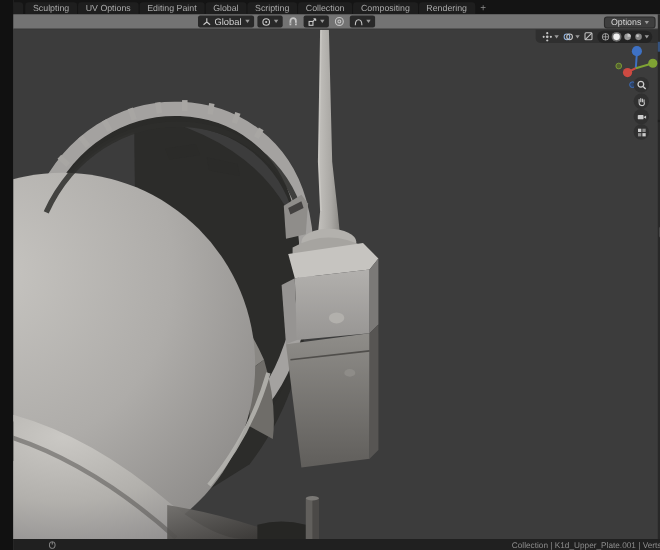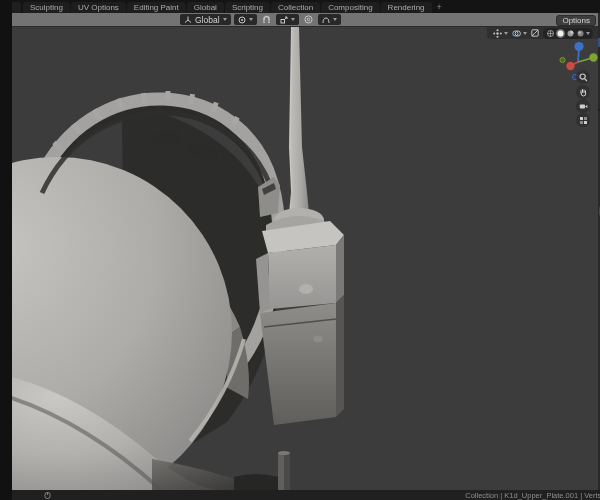--- a/index.html
+++ b/index.html
@@ -29,21 +29,21 @@
   #header-center { position:absolute; left:168px; top:1px; display:flex; align-items:center; gap:3px; }
   .pill {
     display:flex; align-items:center; gap:3px; background:#282828; border-radius:2px;
     height:11px; padding:0 4px; color:#d5d5d5;
   }
   .hbtn { display:flex; align-items:center; height:11px; padding:0 2px; }
   .chev { width:0; height:0; border-left:2.5px solid transparent; border-right:2.5px solid transparent; border-top:3.5px solid #9a9a9a; }
   #options-btn {
     position:absolute; right:16px; top:2px; height:11px; display:flex; align-items:center; gap:3px;
     background:#3e3e3e; border:1px solid #2b2b2b; border-radius:3px; padding:0 5px;
-    font-size:8px; color:#d6d6d6;flex-direction:column;
+    font-size:8px; color:#d6d6d6;
   }
   
   #viewport { position:absolute; left:0; top:27px; width:586px; height:463px; background:#3c3c3c; }
   #vp-cluster {
     position:absolute; right:0; top:0; height:12px; display:flex; align-items:center; gap:4px;
     background:#2f2f2f; padding:0 5px 0 6px; border-radius:0 0 0 4px;
   }
   .mini { display:flex; align-items:center; gap:2px; }
   .shade-group { display:flex; align-items:center; gap:1px; background:#232323; border-radius:6px; padding:1px 3px; }
   .shade-item { width:9px; height:9px; display:flex; align-items:center; justify-content:center; border-radius:5px; }

